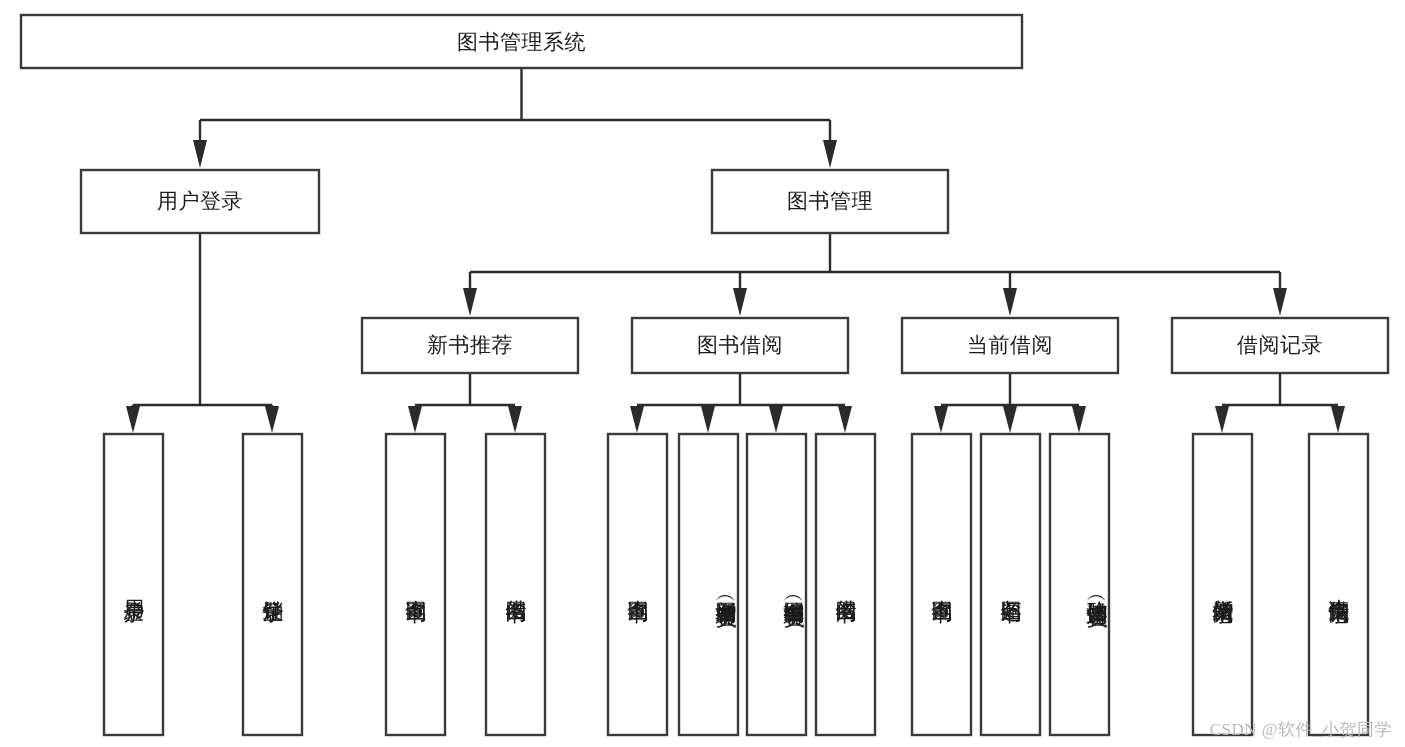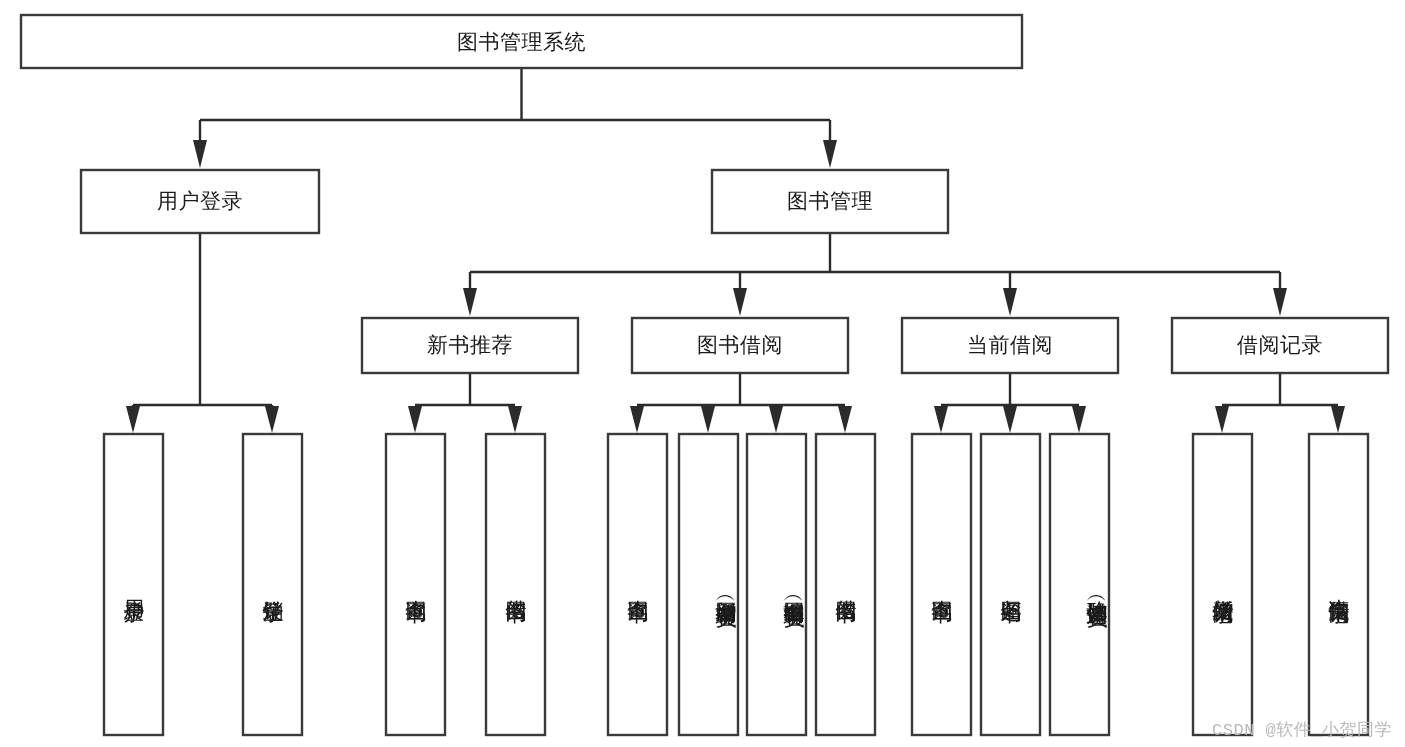--- a/index.html
+++ b/index.html
@@ -64,21 +64,21 @@
     white-space: nowrap;
     pointer-events: none;
     display: flex;
     align-items: center;
     justify-content: center;
   }
   .watermark {
     position: absolute;
     right: 12px;
     bottom: 6px;
-    font-family: Liberation Mono, monospace;
+    font-family: Liberation Serif, serif;
     font-size: 17px;
     color: #b9b9b9;
     letter-spacing: 0.5px;
     user-select: none;
   }
 </style>
 </head>
 <body>
 
 <div id="diagram-root">

